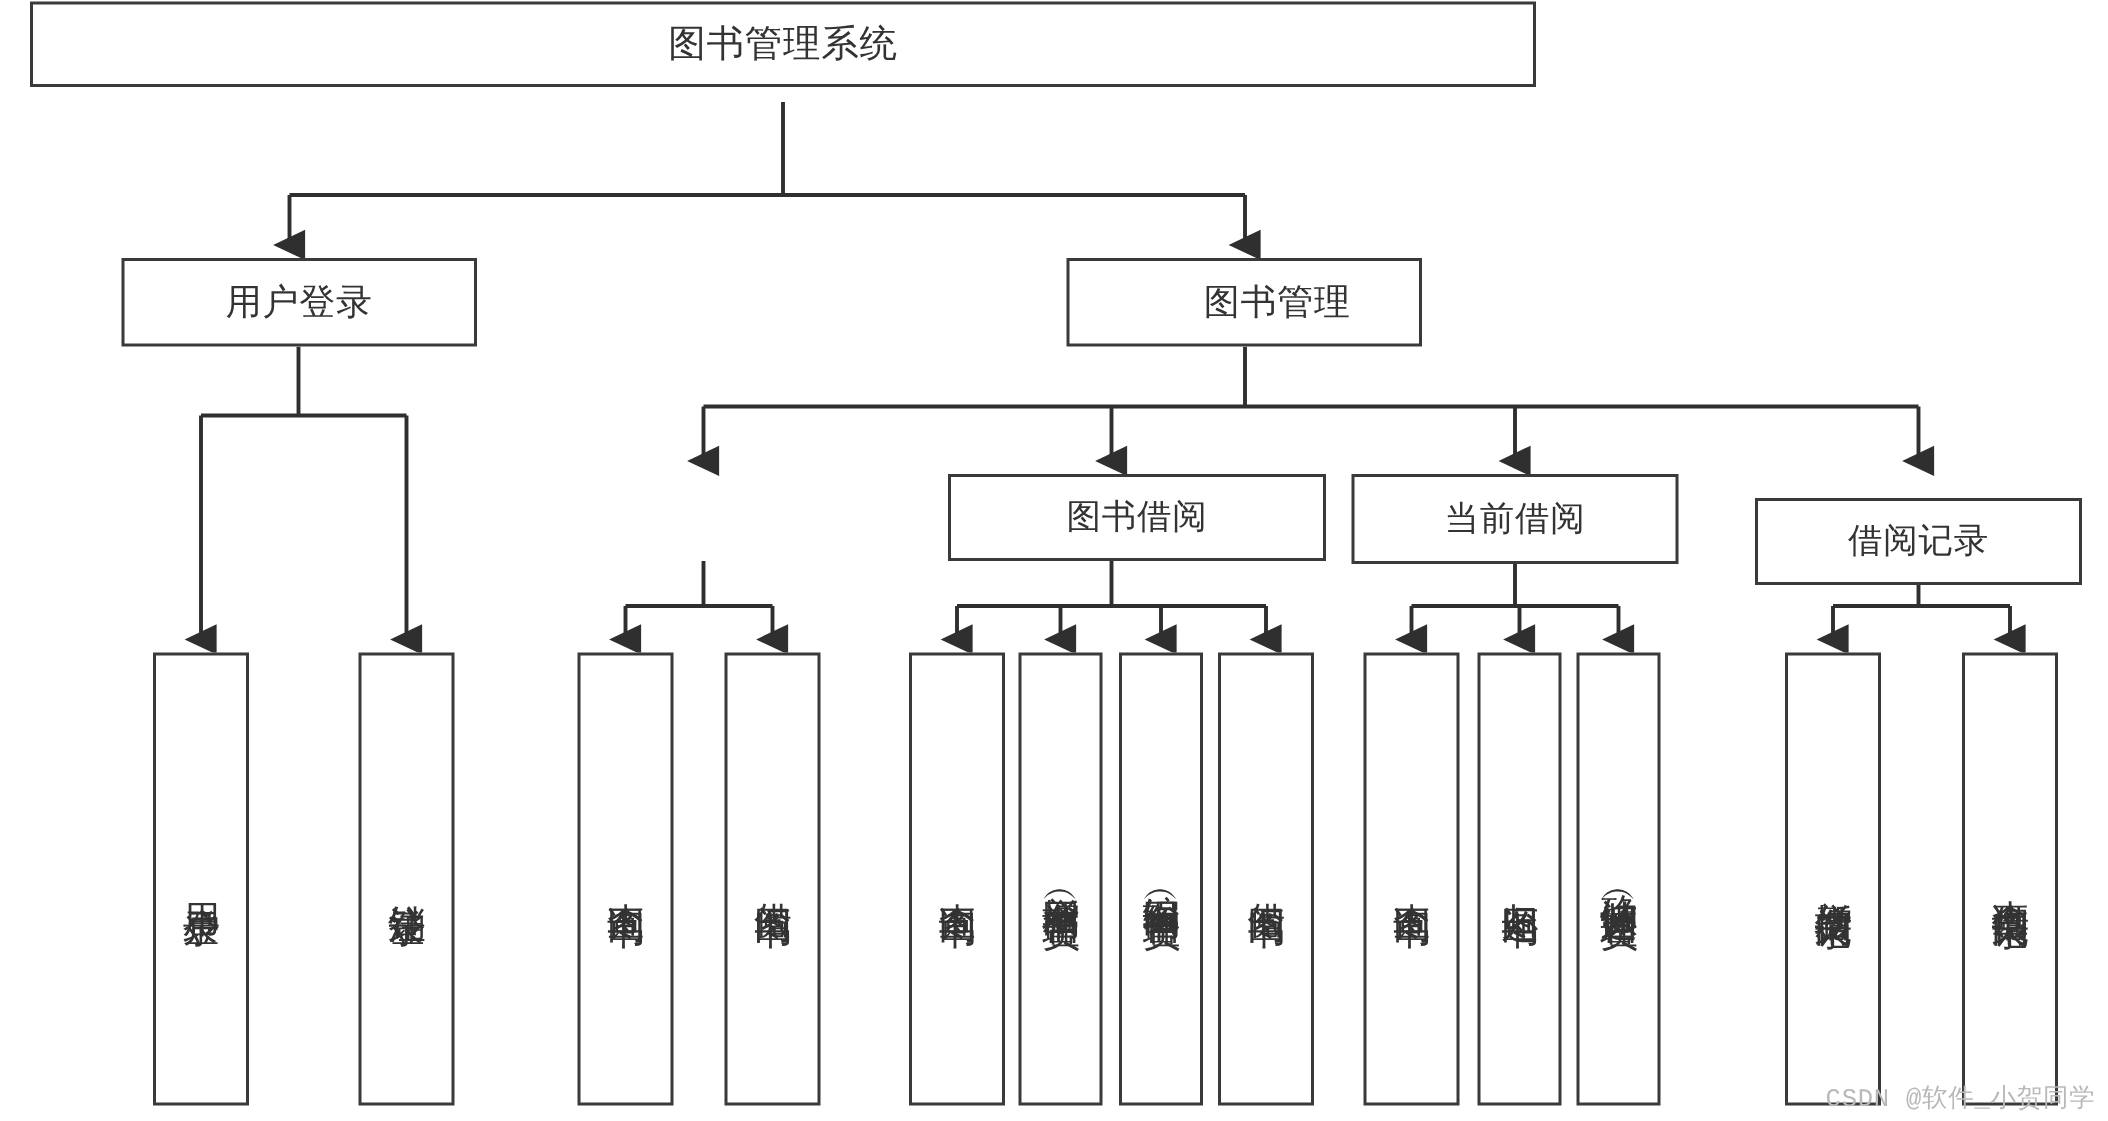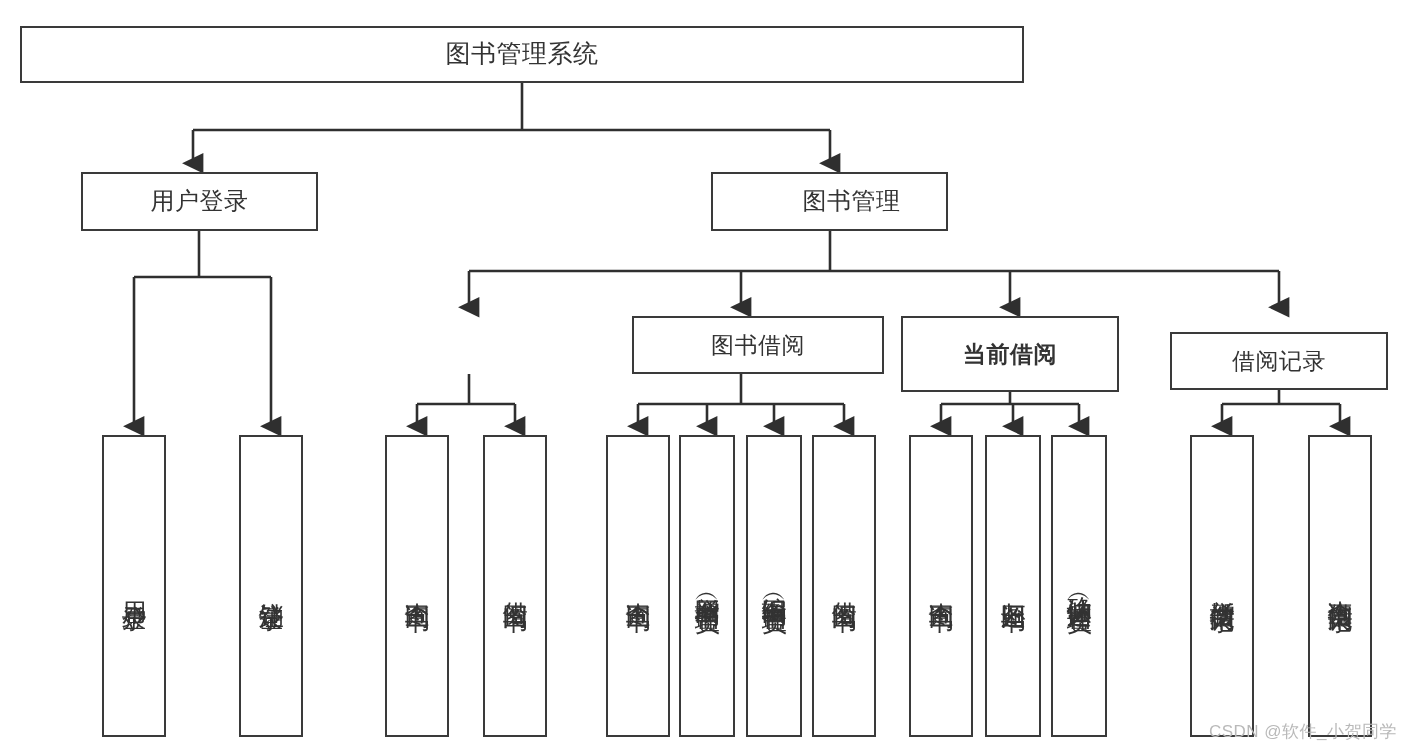--- a/index.html
+++ b/index.html
@@ -73,21 +73,21 @@
     max-height: 100%;
   }
   #watermark {
     position: absolute;
     right: 8px;
     bottom: 4px;
     font-size: 17px;
     color: #b9b9b9;
     letter-spacing: 0.5px;
     white-space: nowrap;
-    font-family: Liberation Sans, sans-serif;
+    font-family: Liberation Mono, monospace;
   }
 </style>
 </head>
 <body>
 
 <div id="diagram-root">
 
   <svg id="edges-layer" viewBox="0 0 1405 747" width="1405" height="747" xmlns="http://www.w3.org/2000/svg">
     <defs>
       <marker id="arrowhead" markerWidth="9" markerHeight="9" refX="4.2" refY="4.4" orient="auto" markerUnits="strokeWidth">
@@ -131,35 +131,35 @@
       <path d="M 1013 404 L 1013 426" marker-end="url(#arrowhead)"></path>
       <path d="M 1079 404 L 1079 426" marker-end="url(#arrowhead)"></path>
 
       <path d="M 1279 374 L 1279 404"></path>
       <path d="M 1222 404 L 1340 404"></path>
       <path d="M 1222 404 L 1222 426" marker-end="url(#arrowhead)"></path>
       <path d="M 1340 404 L 1340 426" marker-end="url(#arrowhead)"></path>
     </g>
   </svg>
 
-  <div class="node node-h node-root" style="left:20px; top:26px; width:1004px; height:57px;">
+  <div class="node node-h node-root" style="left:20px; top:1px; width:1004px; height:57px;">
     <span class="node-label">图书管理系统</span>
   </div>
 
   <div class="node node-h node-l2" style="left:81px; top:172px; width:237px; height:59px;">
     <span class="node-label">用户登录</span>
   </div>
   <div class="node node-h node-l2" style="left:711px; top:172px; width:237px; height:59px;padding-left:44px;">
     <span class="node-label">图书管理</span>
   </div>
 
   <div class="node node-h node-l3" style="left:632px; top:316px; width:252px; height:58px;">
     <span class="node-label">图书借阅</span>
   </div>
-  <div class="node node-h node-l3" style="left:901px; top:316px; width:218px; height:76px;font-weight:bold;">
+  <div class="node node-h node-l3" style="left:901px; top:316px; width:218px; height:60px;">
     <span class="node-label">当前借阅</span>
   </div>
   <div class="node node-h node-l3" style="left:1170px; top:332px; width:218px; height:58px;">
     <span class="node-label">借阅记录</span>
   </div>
 
   <div class="node node-v" style="left:102px; top:435px; width:64px; height:302px;">
     <span class="node-label">用户登录</span>
   </div>
   <div class="node node-v" style="left:239px; top:435px; width:64px; height:302px;">

